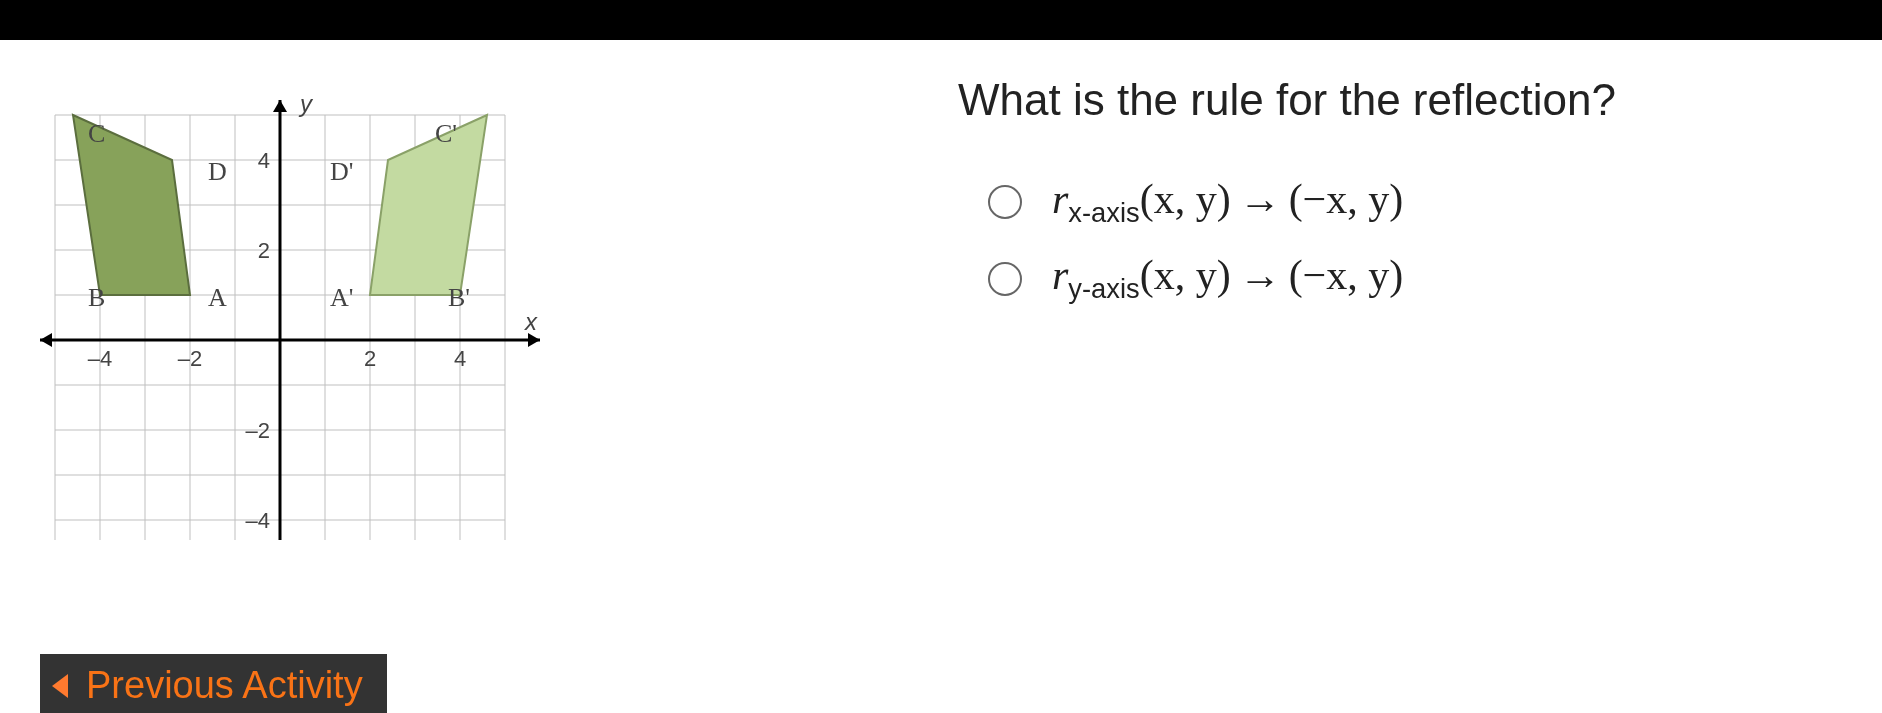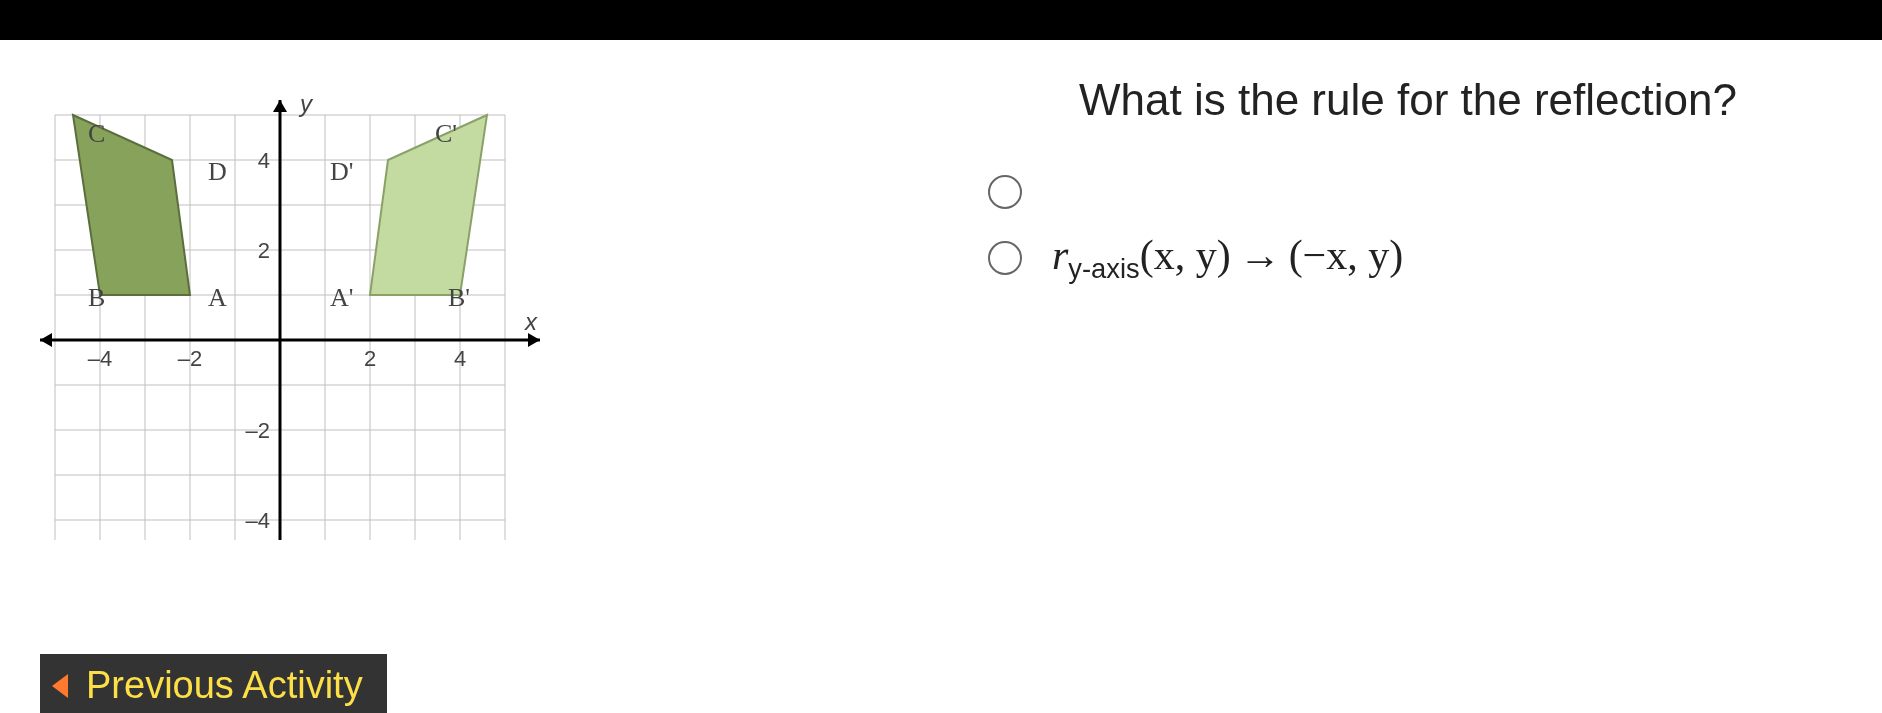--- a/index.html
+++ b/index.html
@@ -1,32 +1,32 @@
 <!DOCTYPE html>
 <html><head>
 <meta charset="utf-8">
 <style>
   * { box-sizing: border-box; }
   body { margin: 0; padding: 0; font-family: Arial, sans-serif; background: #fff; width: 1882px; height: 713px; position: relative; }
   .topbar { width: 100%; height: 40px; background: #000; }
   .content { position: relative; width: 100%; height: calc(100% - 40px); }
   .graph-container { position: absolute; left: 30px; top: 40px; width: 530px; height: 470px; }
   .graph-svg { width: 100%; height: 100%; }
-  .question { position: absolute; right: 24px; top: 35px; width: 900px; text-align: center; }
+  .question { position: absolute; right: 24px; top: 35px; width: 900px; }
   .question-text { font-size: 44px; color: #222; margin-bottom: 50px; white-space: nowrap; }
   .options { display: flex; flex-direction: column; gap: 22px; padding-left: 30px; }
   .option { display: flex; align-items: center; gap: 30px; cursor: pointer; }
   .radio { width: 34px; height: 34px; border: 2px solid #666; border-radius: 50%; flex-shrink: 0; }
   .option-label { font-size: 42px; color: #222; font-family: 'Times New Roman', serif; font-style: italic; }
   .option-label .sub { font-size: 0.65em; vertical-align: sub; font-style: normal; font-family: Arial, sans-serif; }
   .option-label .paren { font-style: normal; }
   .option-label .arrow { font-style: normal; margin: 0 8px; }
   .prev-activity { position: absolute; bottom: 0; left: 40px; display: flex; align-items: center; gap: 18px; background: #333; padding: 10px 24px 6px 12px; color: #fff; cursor: pointer; }
   .prev-icon { width: 0; height: 0; border-top: 12px solid transparent; border-bottom: 12px solid transparent; border-right: 16px solid #ff7a2f; }
-  .prev-label { font-size: 38px; color: #fde047; }
+  .prev-label { font-size: 38px; color: #f97316; }
 </style>
 </head>
 <body>
 
 <div class="topbar"></div>
 
 <div class="content">
 
   <div class="graph-container">
     <svg class="graph-svg" viewBox="0 0 530 470">
@@ -87,20 +87,23 @@
       <text x="405" y="62" font-size="26" fill="#444" font-family="serif">C'</text>
       <text x="300" y="100" font-size="26" fill="#444" font-family="serif">D'</text>
     </svg>
   </div>
 
   <div class="question">
     <div class="question-text">What is the rule for the reflection?</div>
     <div class="options">
       <div class="option">
         <div class="radio"></div>
+        <span class="option-label">
+          <span>r</span><span class="sub">x-axis</span><span class="paren">(x, y)</span><span class="arrow">→</span><span class="paren">(−x, y)</span>
+        </span>
       </div>
       <div class="option">
         <div class="radio"></div>
         <span class="option-label">
           <span>r</span><span class="sub">y-axis</span><span class="paren">(x, y)</span><span class="arrow">→</span><span class="paren">(−x, y)</span>
         </span>
       </div>
     </div>
   </div>
 

